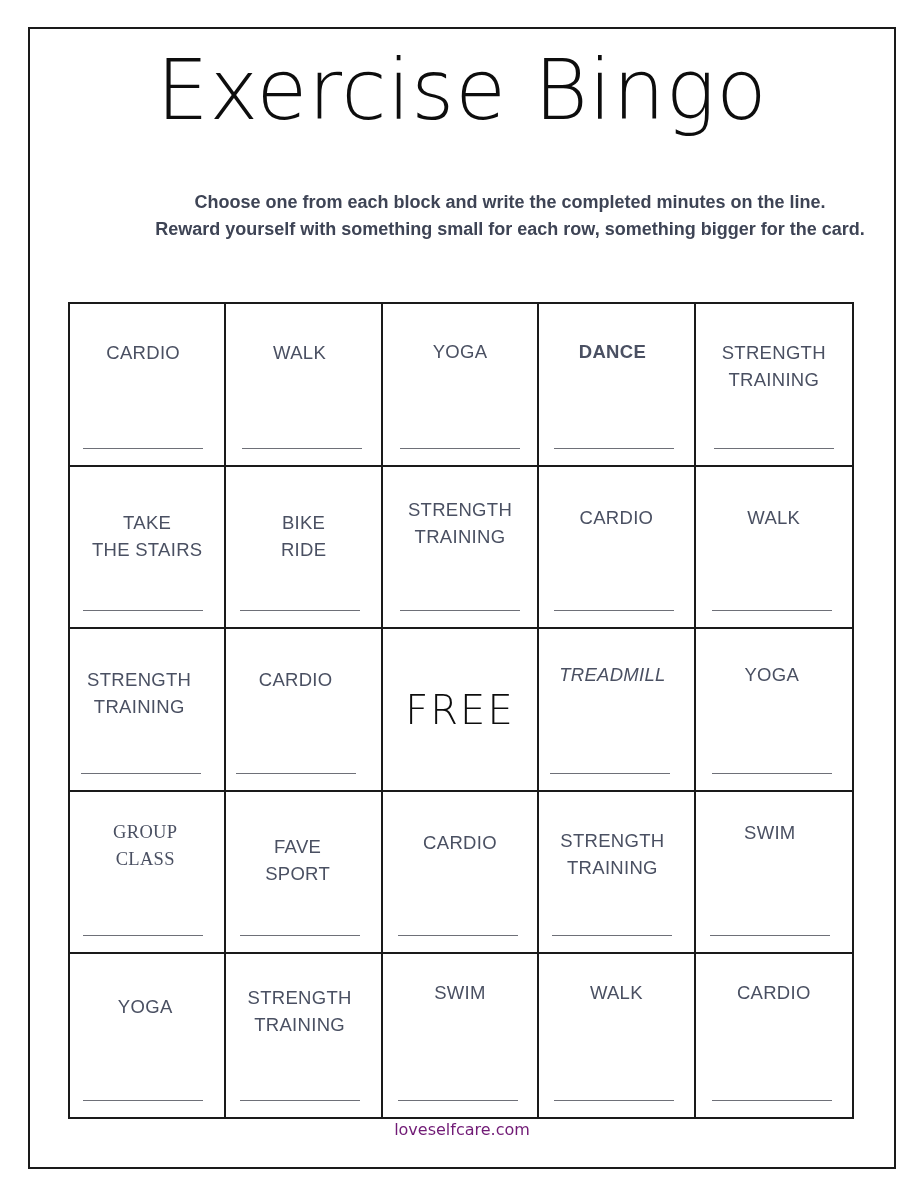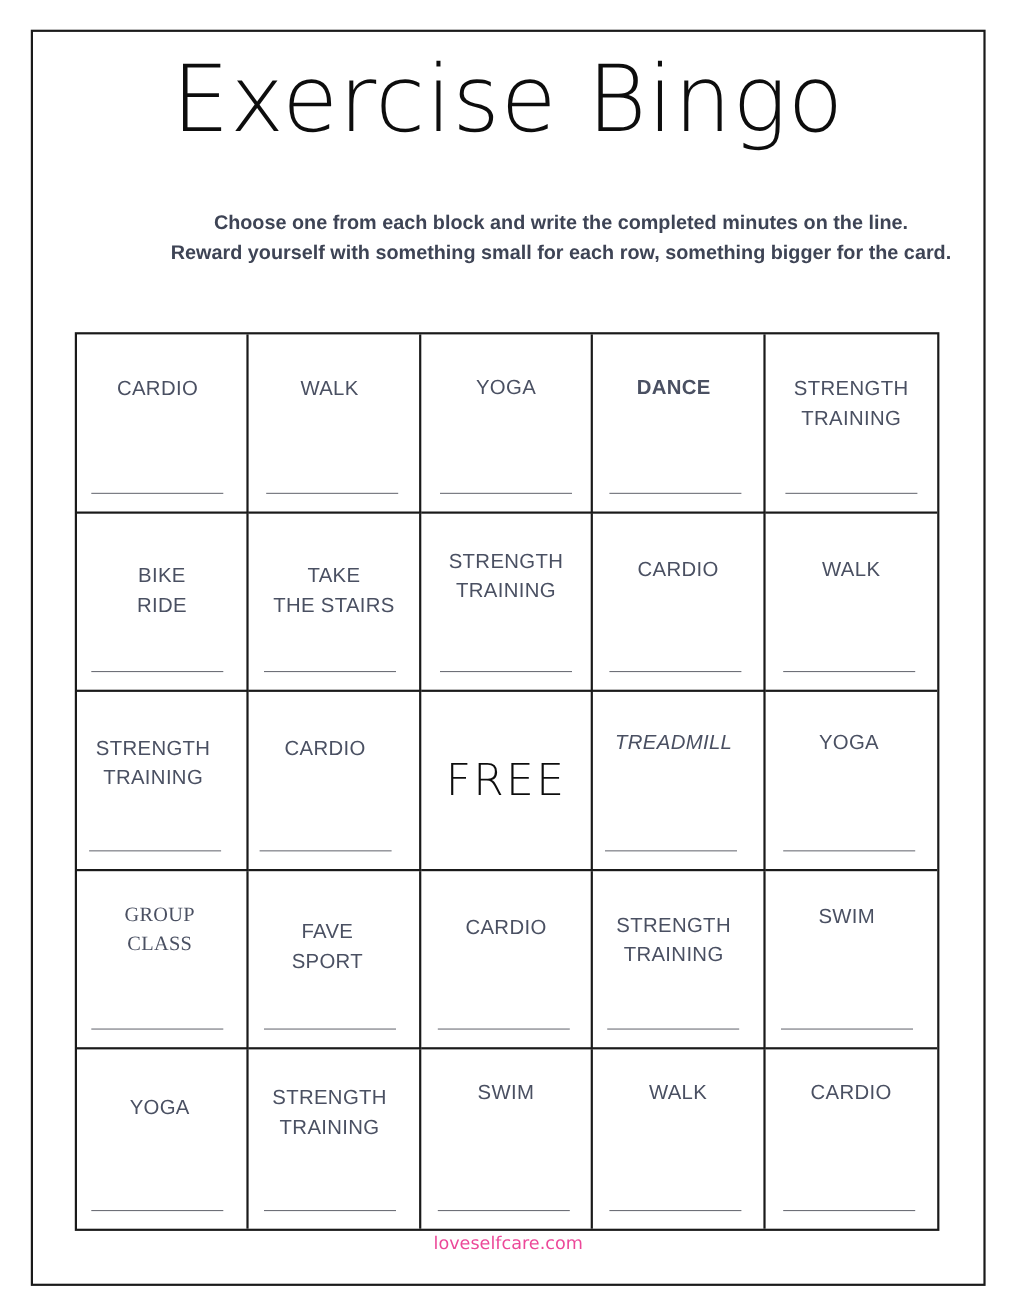--- a/index.html
+++ b/index.html
@@ -23,21 +23,21 @@
   .cell.row-4 { border-bottom: none; }
   .cell-label { position: absolute; left: 0; right: 0; text-align: center;
                 font-family: "Liberation Sans", sans-serif; font-size: 18.5px; line-height: 27px;
                 color: #4a5062; letter-spacing: 0.3px; white-space: pre-line; }
   .cell-line { position: absolute; bottom: 16px; height: 0; width: 120px;
                border-top: 1.6px solid #6e7078; left: 50%; margin-left: -60px; }
   .free-text { position: absolute; left: 0; right: 0; top: 58px; text-align: center;
                font-family: "DejaVu Sans", sans-serif; font-weight: 300; font-size: 40px;
                color: #0d0d0d; letter-spacing: 2px; }
   .footer { position: absolute; left: 0; width: 924px; top: 1120px; text-align: center;
-            font-family: "DejaVu Sans", sans-serif; font-size: 16px; color: #ec4899; }
+            font-family: "DejaVu Sans", sans-serif; font-size: 16px; color: #701a75; }
 </style>
 </head>
 <body>
 
 <div class="page-frame"></div>
 
 <h1 class="title" style="margin:0;">Exercise Bingo</h1>
 
 <div class="subtitle l1">Choose one from each block and write the completed minutes on the line.</div>
 <div class="subtitle l2">Reward yourself with something small for each row, something bigger for the card.</div>
@@ -57,28 +57,28 @@
     </div>
     <div class="cell row-0 col-3">
       <div class="cell-label" style="top: 34px; transform: translateX(-4px); font-weight: bold;">DANCE</div>
       <div class="cell-line" style="transform: translateX(-2px);"></div>
     </div>
     <div class="cell row-0 col-4">
       <div class="cell-label" style="top: 35px; transform: translateX(0px);">STRENGTH
 TRAINING</div>
       <div class="cell-line" style="transform: translateX(0px);"></div>
     </div>
+    <div class="cell row-1 col-1">
+      <div class="cell-label" style="top: 42px; transform: translateX(0px);">TAKE
+THE STAIRS</div>
+      <div class="cell-line" style="transform: translateX(-4px);"></div>
+    </div>
     <div class="cell row-1 col-0">
       <div class="cell-label" style="top: 42px; transform: translateX(0px);">BIKE
 RIDE</div>
-      <div class="cell-line" style="transform: translateX(-4px);"></div>
-    </div>
-    <div class="cell row-1 col-1">
-      <div class="cell-label" style="top: 42px; transform: translateX(0px);">TAKE
-THE STAIRS</div>
       <div class="cell-line" style="transform: translateX(-4px);"></div>
     </div>
     <div class="cell row-1 col-2">
       <div class="cell-label" style="top: 29px; transform: translateX(0px);">STRENGTH
 TRAINING</div>
       <div class="cell-line" style="transform: translateX(0px);"></div>
     </div>
     <div class="cell row-1 col-3">
       <div class="cell-label" style="top: 37px; transform: translateX(0px);">CARDIO</div>
       <div class="cell-line" style="transform: translateX(-2px);"></div>

